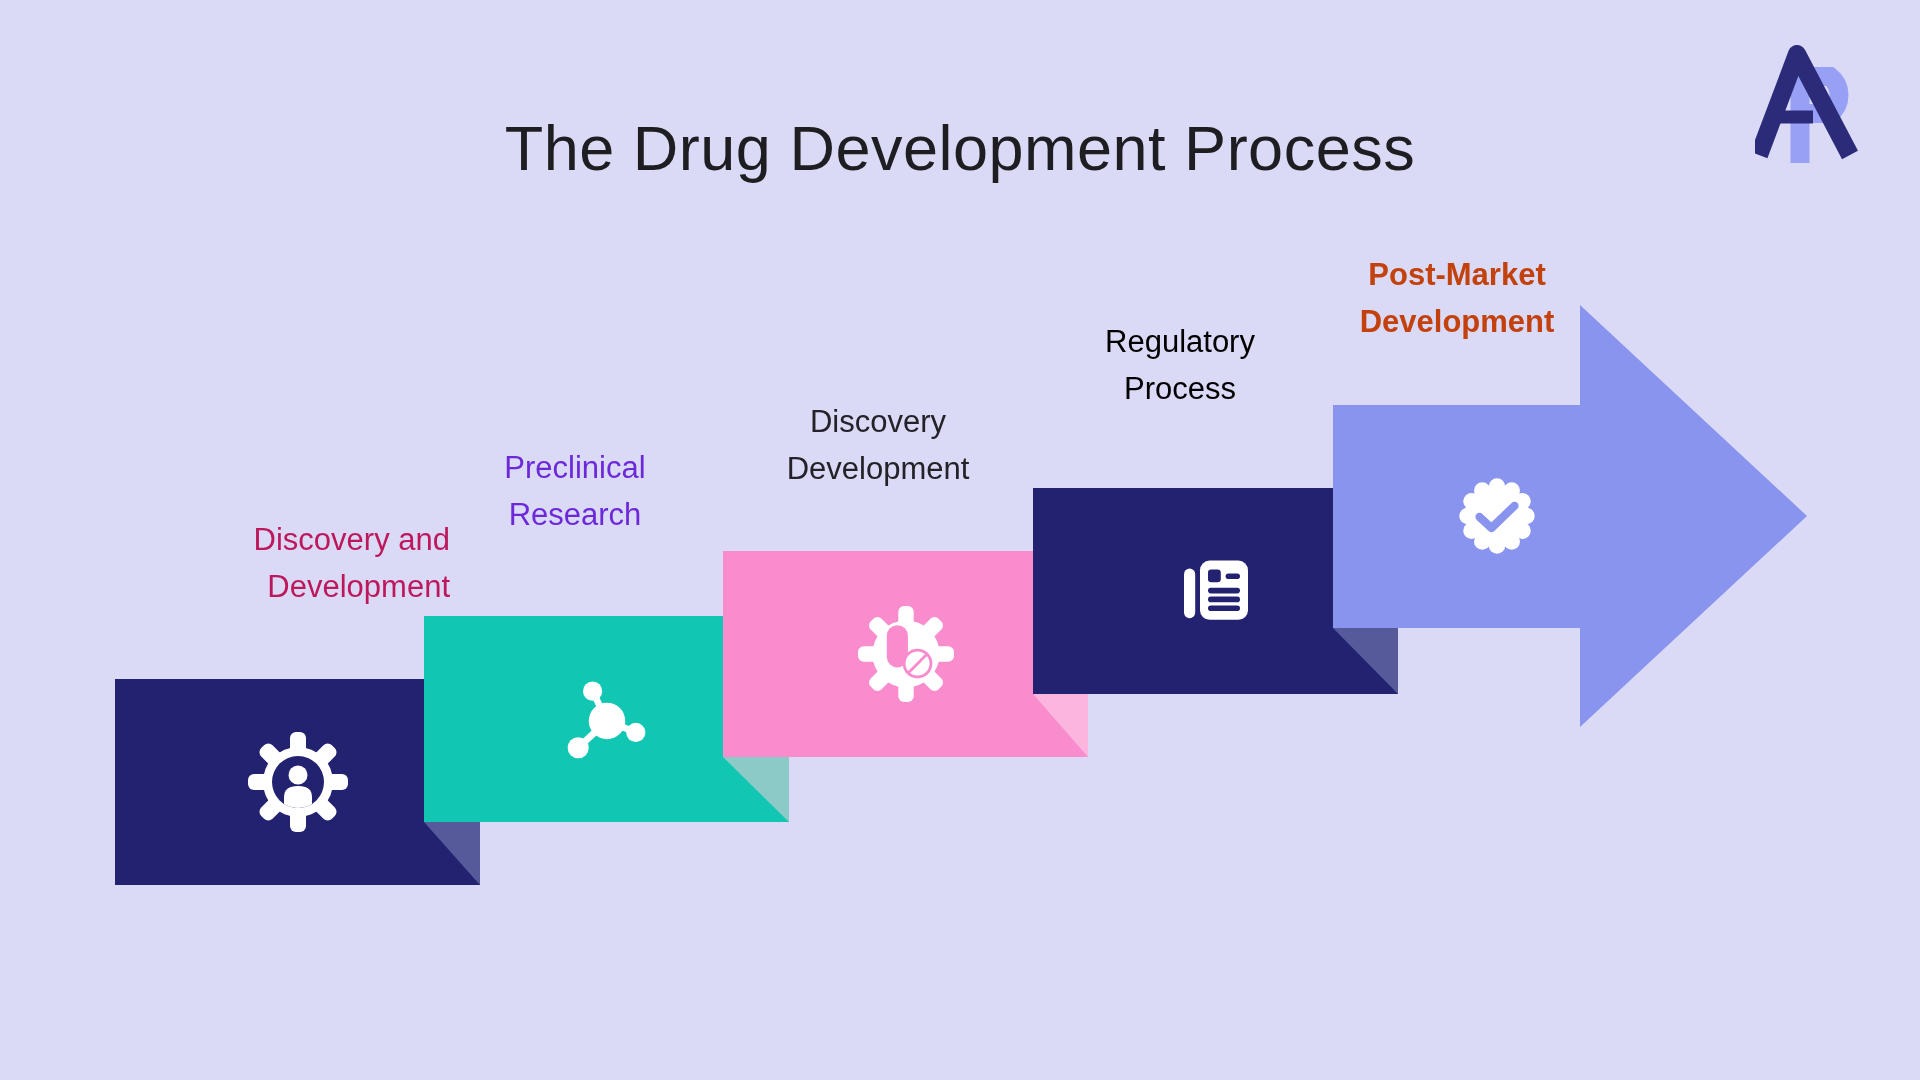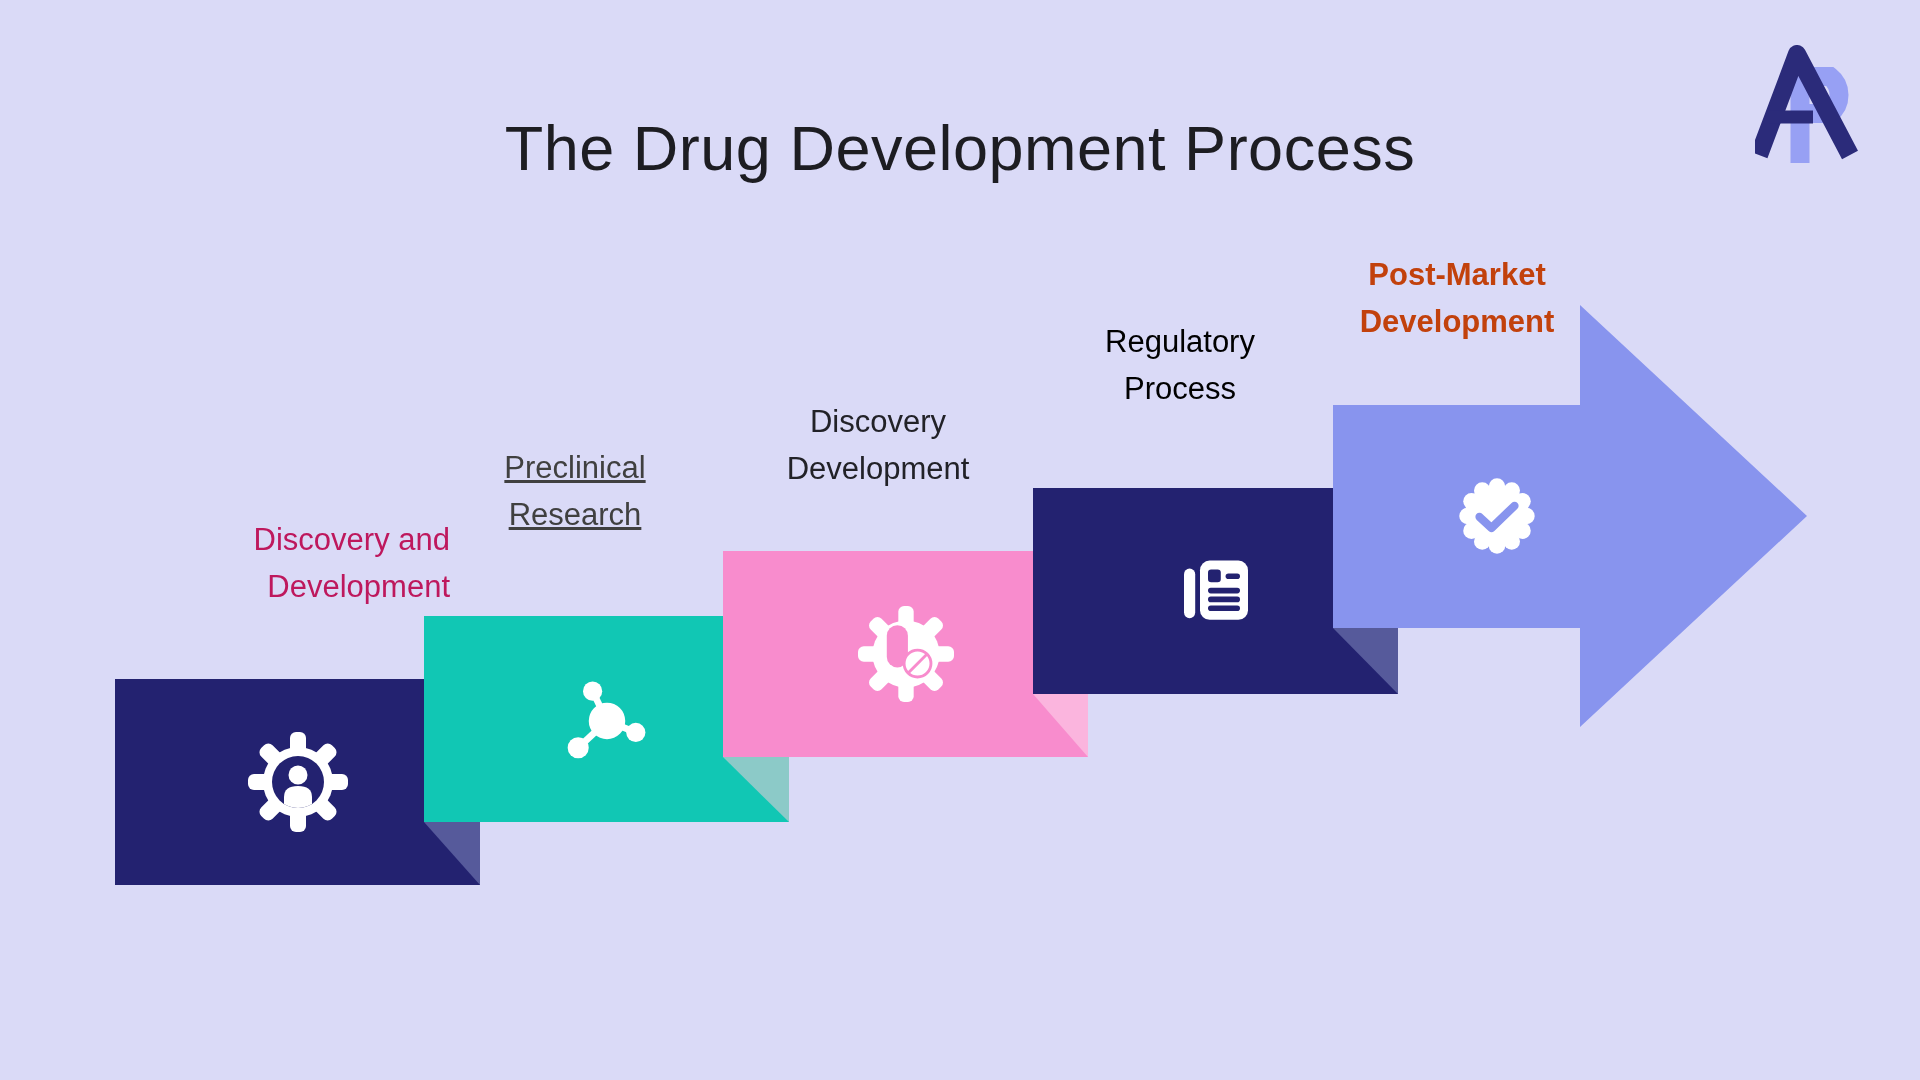--- a/index.html
+++ b/index.html
@@ -62,21 +62,21 @@
         <path d="M 4 110 L 42 9 L 95 110" stroke="#2b2b7a" stroke-width="18" stroke-linejoin="round" style="stroke: rgb(43, 43, 122);"></path>
         <path d="M 14 72 L 58 72" stroke="#2b2b7a" stroke-width="13" style="stroke: rgb(43, 43, 122);"></path>
       </g>
     </svg>
   </div>
 
   <div class="step-label label1" style="color: #be185d; text-align: right;">
     <span>Discovery and</span>
     <span>Development</span>
   </div>
-  <div class="step-label label2" style="color: #404040; text-decoration: underline;">
+  <div class="step-label label2" style="color: #6d28d9;">
     <span>Preclinical</span>
     <span>Research</span>
   </div>
   <div class="step-label label3" style="color: rgb(34, 34, 40);">
     <span>Discovery</span>
     <span>Development</span>
   </div>
   <div class="step-label label4" style="color: #000000;">
     <span>Regulatory</span>
     <span>Process</span>

